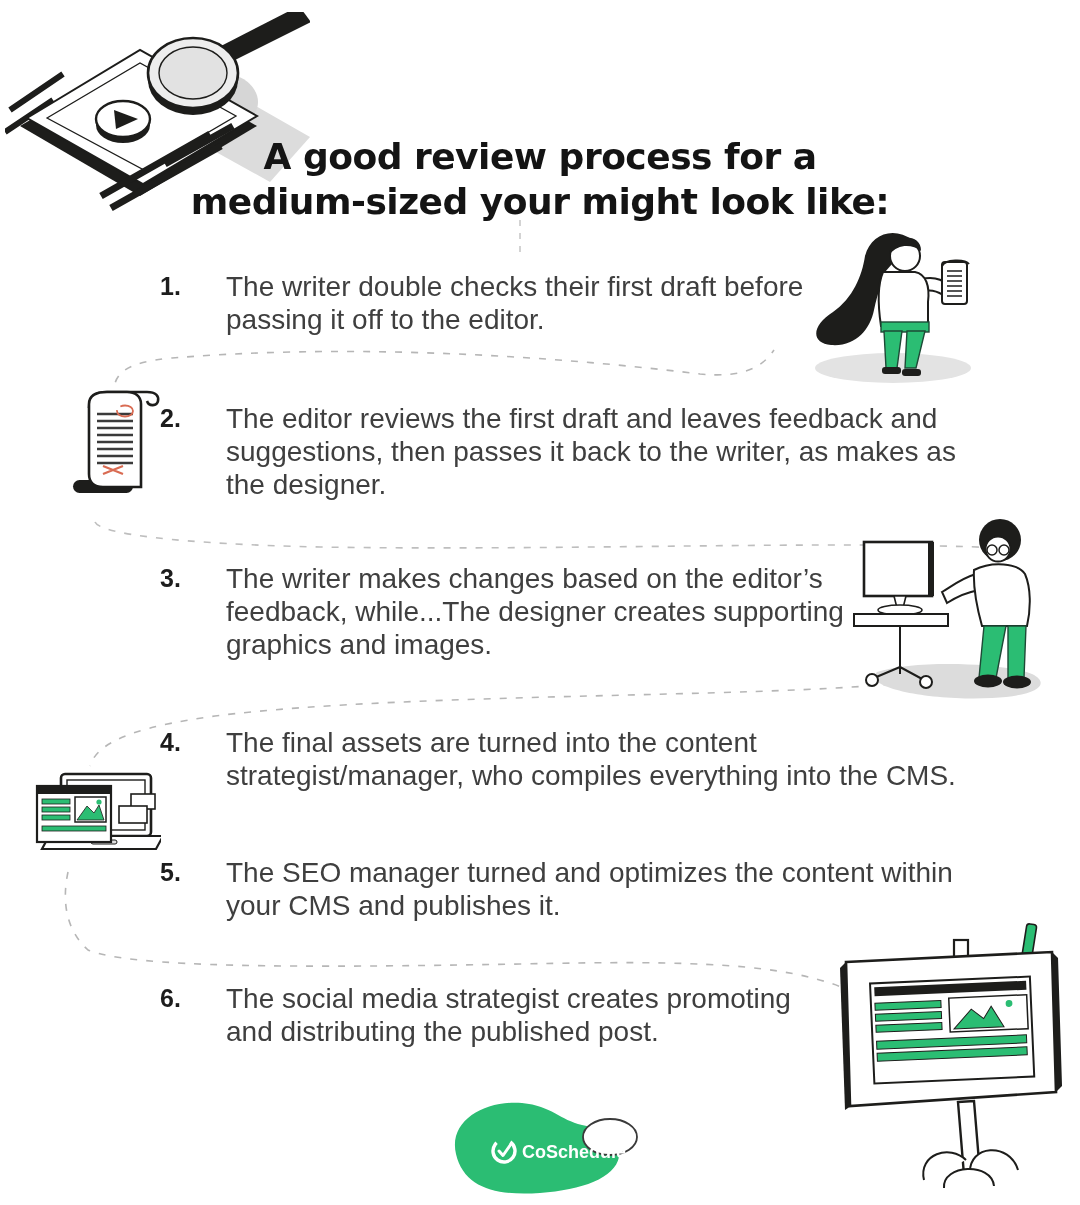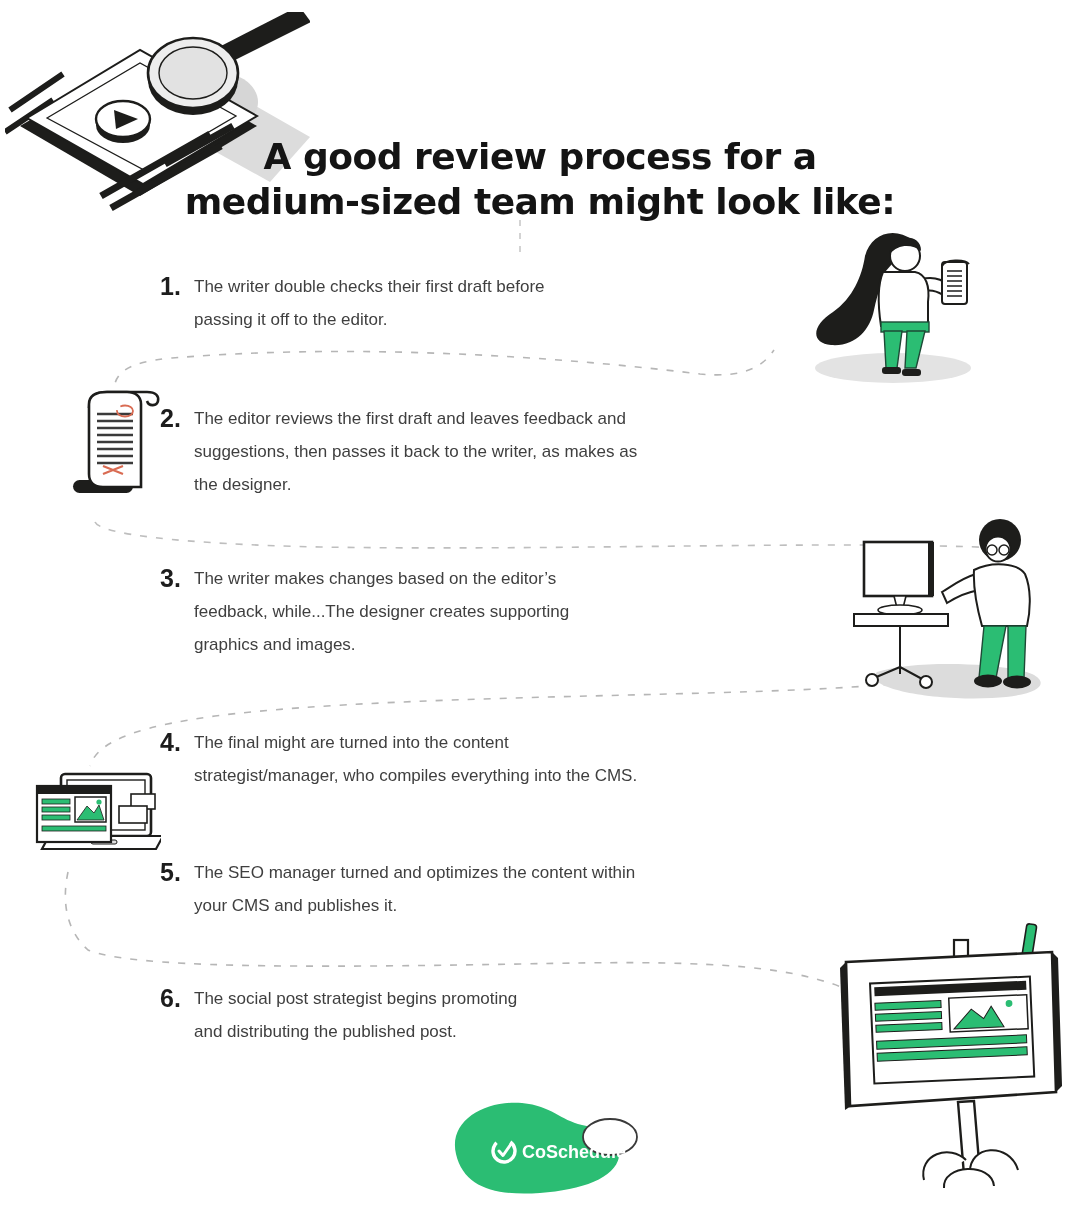--- a/index.html
+++ b/index.html
@@ -29,24 +29,25 @@
   }
   .step-num{
     font-weight:700;
     font-size:25px;
     line-height:33px;
     color:#1d1d1d;
     width:34px;
     flex:0 0 auto;
   }
   .step-text{
-    font-size:17px;
+    font-size:28px;
     line-height:33px;
     color:#3f3f3f;
     white-space:pre-line;
+    margin-left:32px;
   }
   .illus{position:absolute;}
   svg text.logo-text{
     font-family:"Liberation Sans",sans-serif;
     font-weight:700;
   }
 </style>
 </head>
 <body>
 
@@ -71,52 +72,52 @@
     <ellipse cx="118" cy="107" rx="27" ry="18" fill="#ffffff" stroke="#1d1d1b" stroke-width="2.4"></ellipse>
     <polygon points="109,98 133,107 111,117" fill="#1d1d1b"></polygon>
     <path d="M96,184 L205,122 M106,196 L216,134 M160,152 L228,114" stroke="#1d1d1b" stroke-width="7"></path>
     <polygon points="216,34 294,-6 306,10 230,48" fill="#1d1d1b"></polygon>
     <ellipse cx="188" cy="68" rx="45" ry="35" fill="#1d1d1b"></ellipse>
     <ellipse cx="188" cy="61" rx="45" ry="35" fill="#ededed" stroke="#1d1d1b" stroke-width="2.6"></ellipse>
     <ellipse cx="188" cy="61" rx="34" ry="26" fill="#e2e2e2" stroke="#1d1d1b" stroke-width="1.4"></ellipse>
   </svg>
 
   <h1 class="title">A good review process for a
-medium-sized team might look like:</h1>
+medium-sized your might look like:</h1>
 
   <div class="step" style="top:270px;">
     <span class="step-num">1.</span>
     <span class="step-text">The writer double checks their first draft before
 passing it off to the editor.</span>
   </div>
   <div class="step" style="top:402px;">
     <span class="step-num">2.</span>
     <span class="step-text">The editor reviews the first draft and leaves feedback and
 suggestions, then passes it back to the writer, as makes as
 the designer.</span>
   </div>
   <div class="step" style="top:562px;">
     <span class="step-num">3.</span>
     <span class="step-text">The writer makes changes based on the editor’s
 feedback, while...The designer creates supporting
 graphics and images.</span>
   </div>
   <div class="step" style="top:726px;">
     <span class="step-num">4.</span>
-    <span class="step-text">The final might are turned into the content
+    <span class="step-text">The final assets are turned into the content
 strategist/manager, who compiles everything into the CMS.</span>
   </div>
   <div class="step" style="top:856px;">
     <span class="step-num">5.</span>
     <span class="step-text">The SEO manager turned and optimizes the content within
 your CMS and publishes it.</span>
   </div>
   <div class="step" style="top:982px;">
     <span class="step-num">6.</span>
-    <span class="step-text">The social post strategist begins promoting
+    <span class="step-text">The social media strategist creates promoting
 and distributing the published post.</span>
   </div>
 
   <svg class="illus" style="left:793px;top:226px;" width="212" height="160" viewBox="0 0 212 160">
     <ellipse cx="100" cy="142" rx="78" ry="15" fill="#e3e3e3"></ellipse>
     <path d="M120,14 C100,0 78,8 72,30 C69,50 60,72 40,86 C18,100 18,117 38,119 C62,121 77,104 81,84 C85,66 89,55 92,46 Z" fill="#1d1d1b"></path>
     <circle cx="112" cy="30" r="15" fill="#ffffff" stroke="#1d1d1b" stroke-width="2"></circle>
     <path d="M97,28 C94,8 129,5 128,25 C119,18 105,18 97,28 Z" fill="#1d1d1b"></path>
     <path d="M128,53 C141,50 149,53 155,59 L150,69 C142,64 134,64 129,66 Z" fill="#ffffff" stroke="#1d1d1b" stroke-width="2"></path>
     <rect x="149" y="36" width="25" height="42" rx="3" fill="#ffffff" stroke="#1d1d1b" stroke-width="2"></rect>

